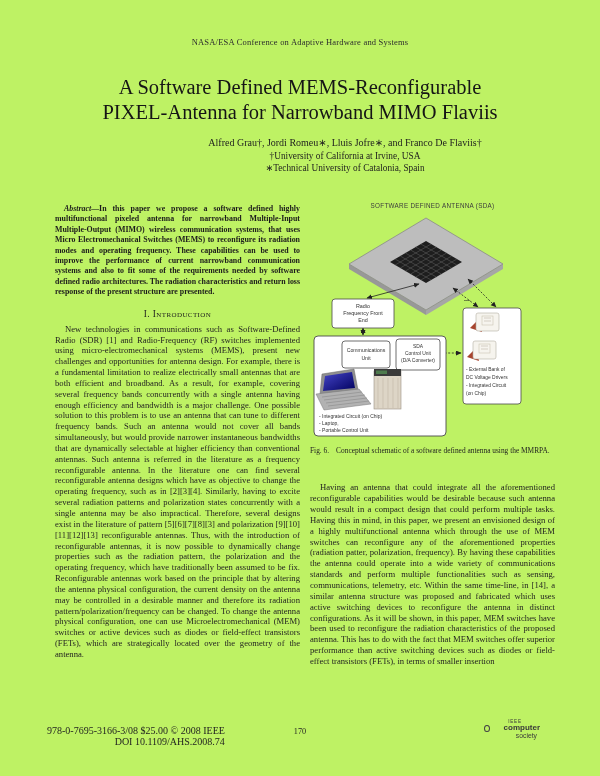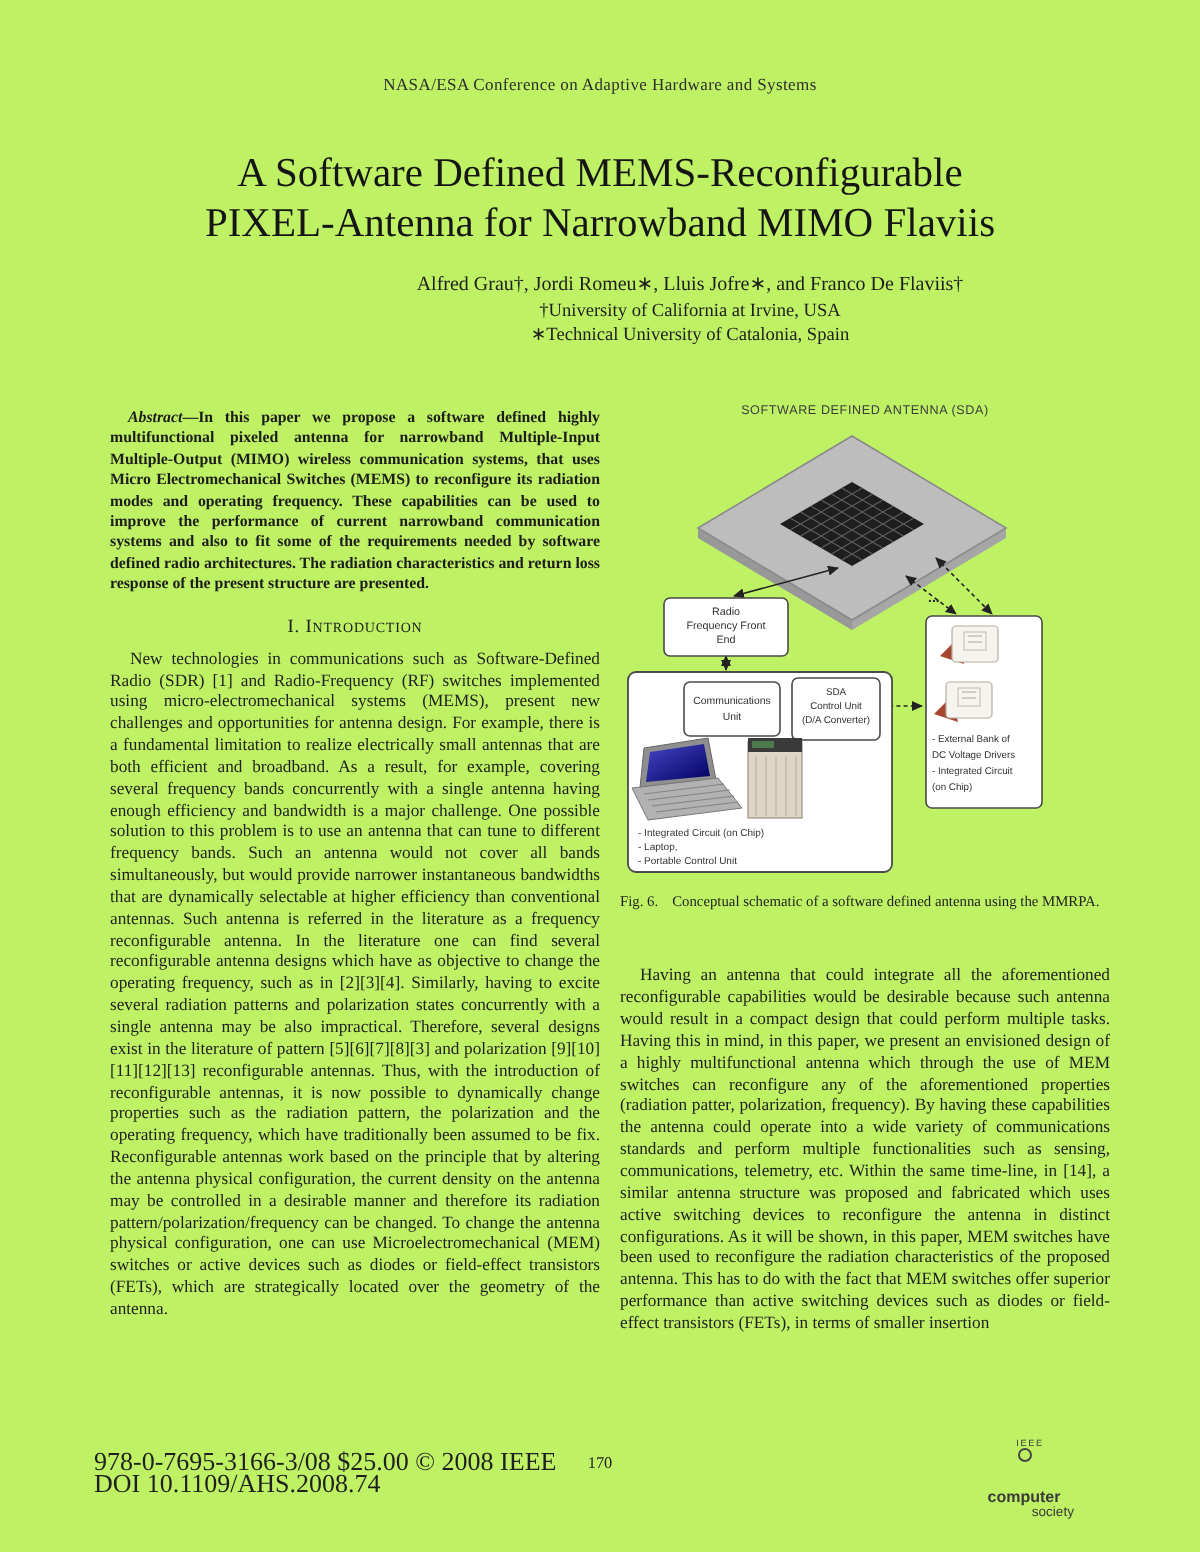--- a/index.html
+++ b/index.html
@@ -44,34 +44,35 @@
     font-size:6.3px; color:#3c3c3c; letter-spacing:0.3px; margin:1px 0 2px 0;
   }
   svg.fig { display:block; margin:0 auto; }
   .fig-caption {
     margin-top:5px; font-size:7.4px; line-height:9.4px; text-align:justify;
     color:#1f1f1f;
   }
   .fig-caption .tag { margin-right:7px; }
   .col2-par { margin-top:27px; }
   .footer-copy {
-    position:absolute; left:47px; top:726px; font-size:13px; line-height:10.5px;
+    position:absolute; left:47px; top:726px; font-size:10px; line-height:10.5px;
     color:#1f1f1f;
+    text-align:right;
   }
   .footer-page {
     position:absolute; left:0; top:727px; width:100%; text-align:center;
     font-size:8.2px; color:#1f1f1f;
   }
   .ieee-logo {
     position:absolute; left:484px; top:719px; width:56px;
     font-family:"Liberation Sans", sans-serif; color:#3a3a3a;
   }
   .ieee-top { font-size:4.6px; letter-spacing:0.8px; text-align:center; margin-left:6px; }
   .ieee-mid { display:flex; align-items:center; justify-content:center; gap:14px;
-              font-size:8px; font-weight:bold; line-height:8px;flex-direction:column; }
+              font-size:8px; font-weight:bold; line-height:8px; }
   .cs-emblem { width:5px; height:5px; border:1px solid #454545; border-radius:50%;
                display:inline-block; }
   .ieee-bot { font-size:6.8px; text-align:right; margin-right:3px; line-height:7px; }
 </style>
 </head>
 <body>
 
 <div class="page">
 
   <div class="conf-header">NASA/ESA Conference on Adaptive Hardware and Systems</div>

